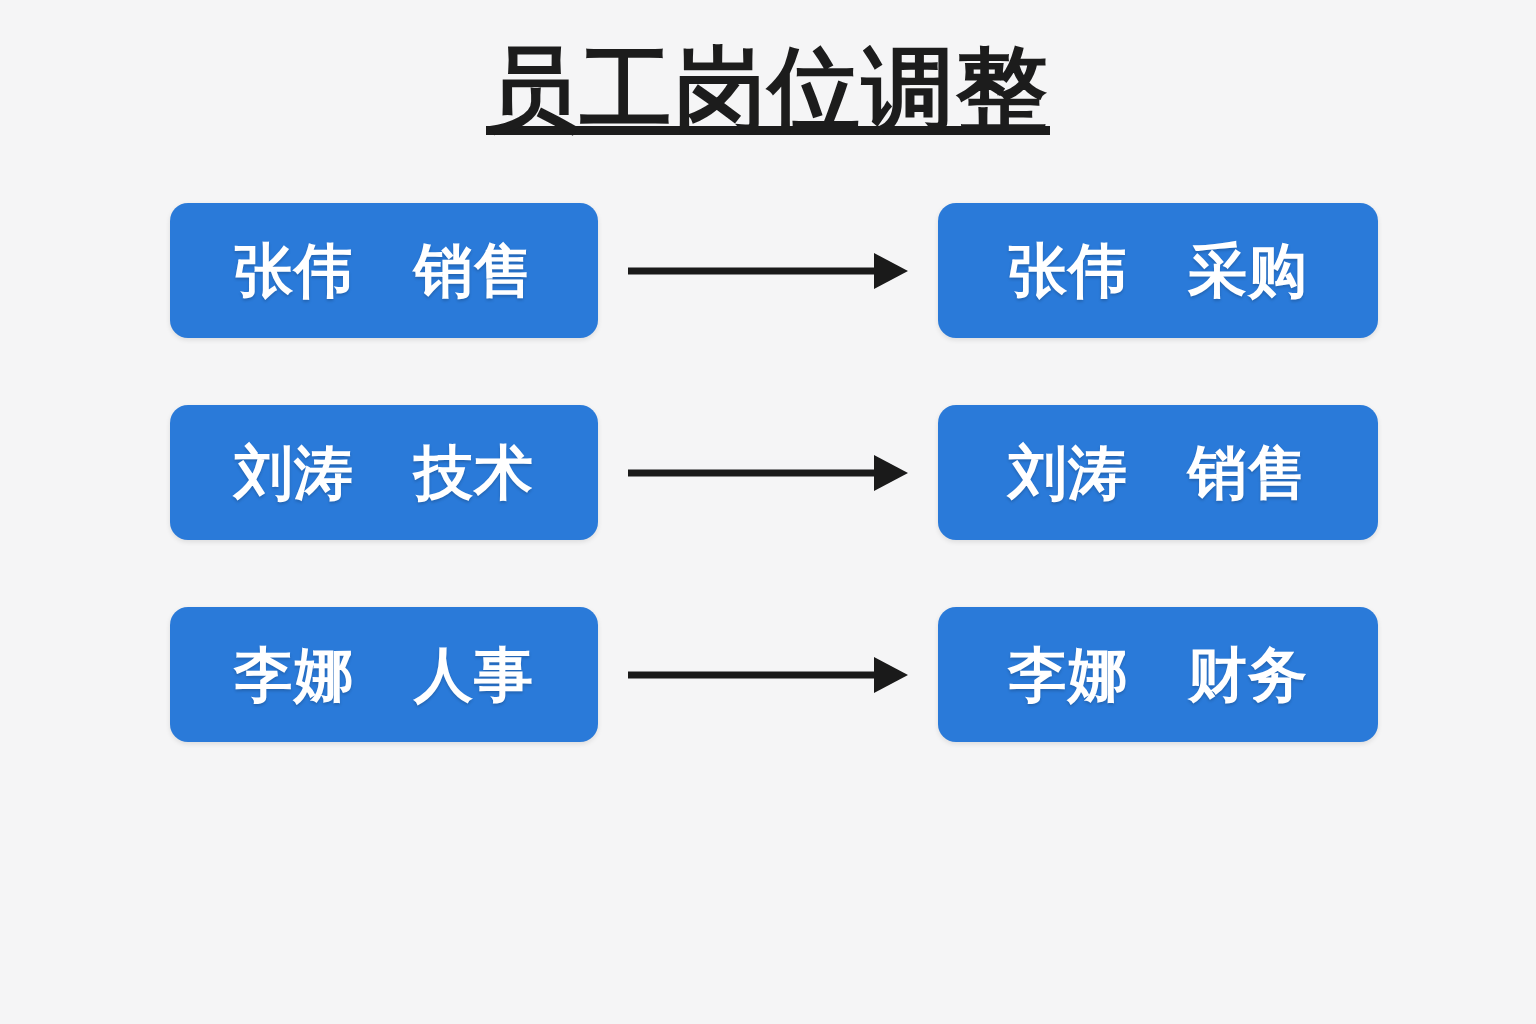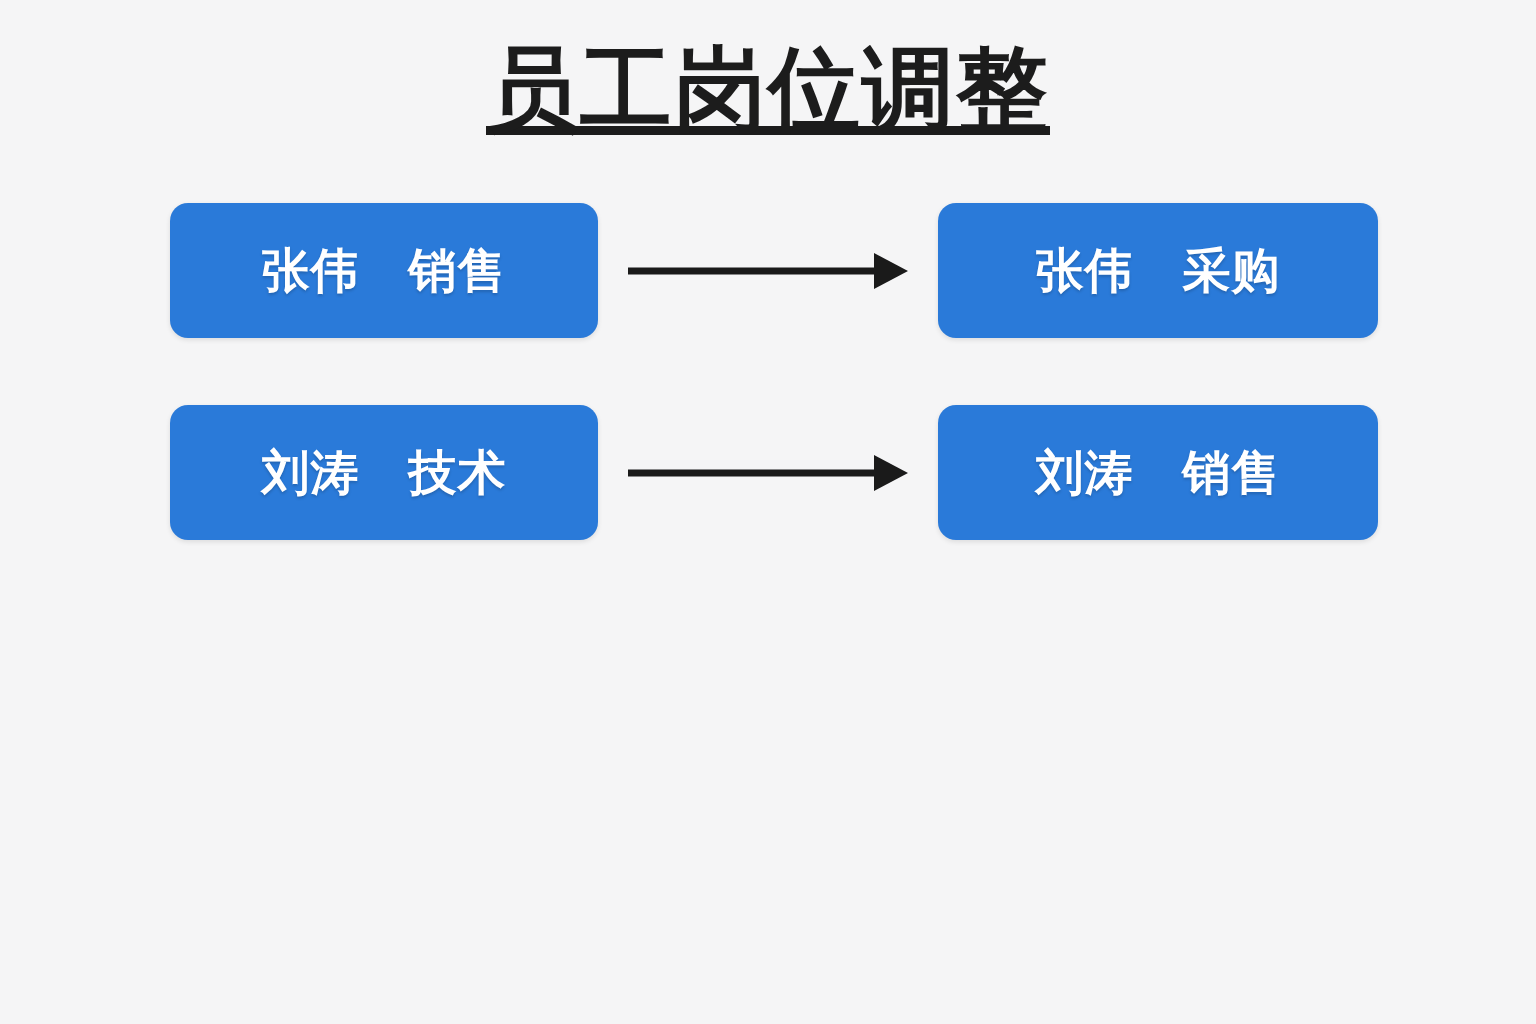--- a/index.html
+++ b/index.html
@@ -61,21 +61,21 @@
     box-shadow: 0 2px 5px rgba(0,0,0,0.10);
     display: flex;
     align-items: center;
     justify-content: center;
   }
   .box.left  { left: 170px; width: 428px; }
   .box.right { left: 938px; width: 440px; }
 
   .box-text {
     color: #ffffff;
-    font-size: 48px;
+    font-size: 59px;
     font-weight: bold;
     line-height: 70px;
     letter-spacing: 1px;
     white-space: pre;
     text-shadow: 0 2px 3px rgba(0,0,0,0.18);
   }
 
   
   .arrow {
     position: absolute;
@@ -121,15 +121,29 @@
           <rect x="0" y="19.5" width="252" height="7" fill="#1a1a1a"></rect>
           <polygon points="246,5 280,23 246,41" fill="#1a1a1a"></polygon>
         </svg>
       </div>
       <div class="box right">
         <span class="box-text">刘涛　销售</span>
       </div>
     </div>
 
 
+    <div class="row">
+      <div class="box left">
+        <span class="box-text">李娜　人事</span>
+      </div>
+      <div class="arrow">
+        <svg width="280" height="46" viewBox="0 0 280 46" xmlns="http://www.w3.org/2000/svg">
+          <rect x="0" y="19.5" width="252" height="7" fill="#1a1a1a"></rect>
+          <polygon points="246,5 280,23 246,41" fill="#1a1a1a"></polygon>
+        </svg>
+      </div>
+      <div class="box right">
+        <span class="box-text">李娜　财务</span>
+      </div>
+    </div>
 
   </div>
 </div>
 
 </body></html>

